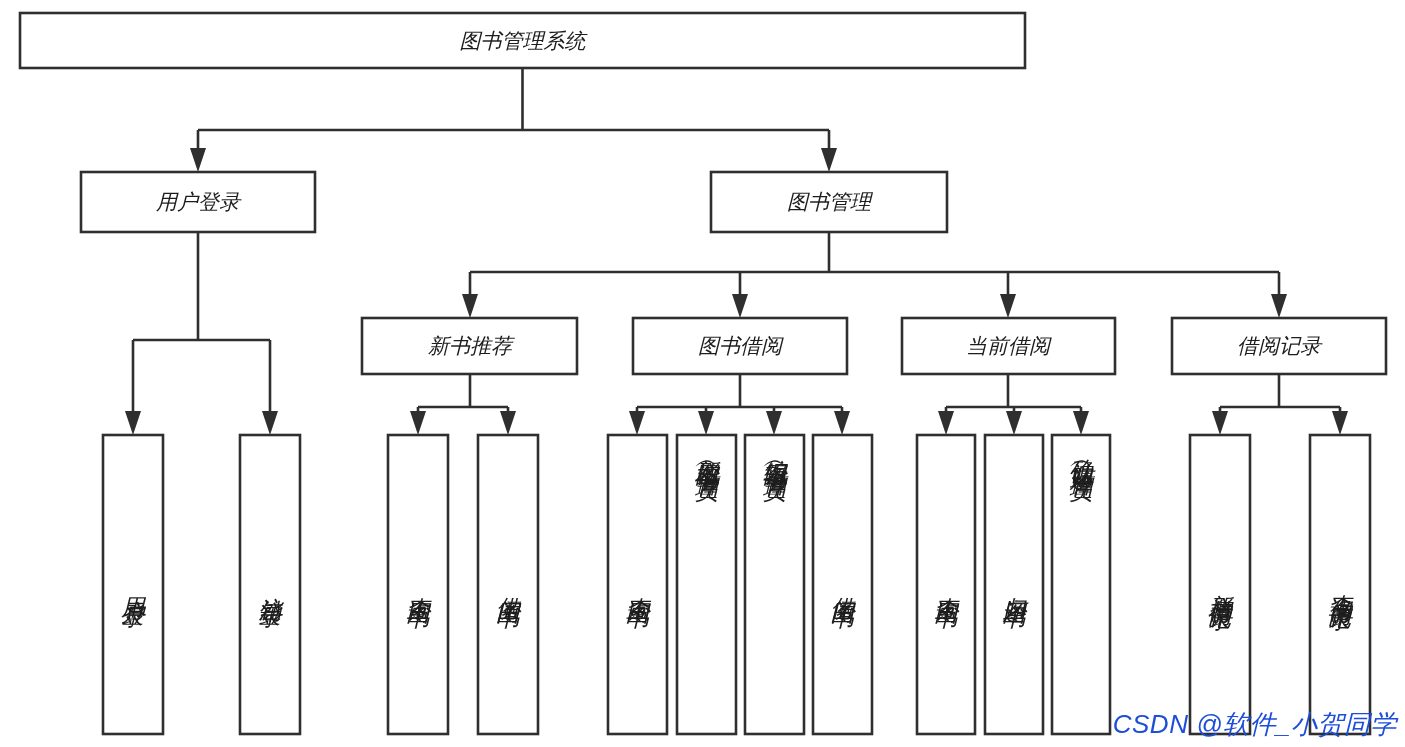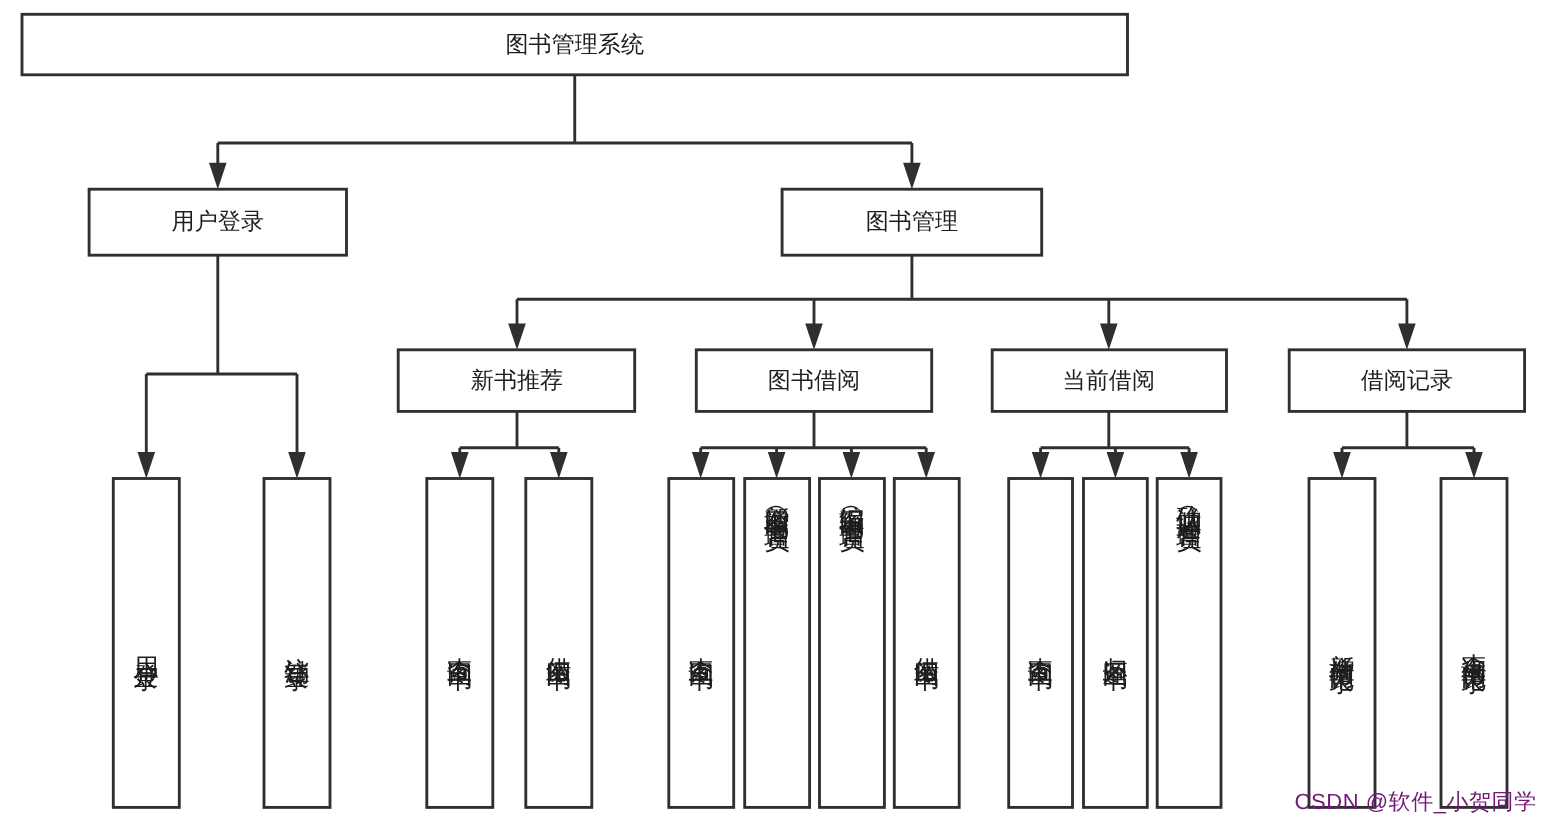--- a/index.html
+++ b/index.html
@@ -11,20 +11,21 @@
     width: 1405px;
     height: 747px;
     overflow: hidden;
     font-family: "Liberation Sans", "DejaVu Sans", sans-serif;
   }
   #diagram-root {
     position: relative;
     width: 1405px;
     height: 747px;
     background: #ffffff;
+    font-style: italic;
   }
   svg.flow {
     position: absolute;
     left: 0;
     top: 0;
     width: 1405px;
     height: 747px;
   }
   .node-rect {
     fill: #ffffff;
@@ -58,22 +59,22 @@
     letter-spacing: 3px;
     color: #1d1d1d;
     white-space: nowrap;
     pointer-events: none;
   }
   .watermark {
     position: absolute;
     right: 8px;
     bottom: 5px;
     font-family: "Liberation Sans", "DejaVu Sans", sans-serif;
-    font-size: 20px;
-    color: #701a75;
+    font-size: 26px;
+    color: #1d4ed8;
     letter-spacing: 0.5px;
     white-space: nowrap;
   }
 </style>
 </head>
 <body>
 
 <div id="diagram-root">
 
   <svg class="flow" viewBox="0 0 1405 747" xmlns="http://www.w3.org/2000/svg">

